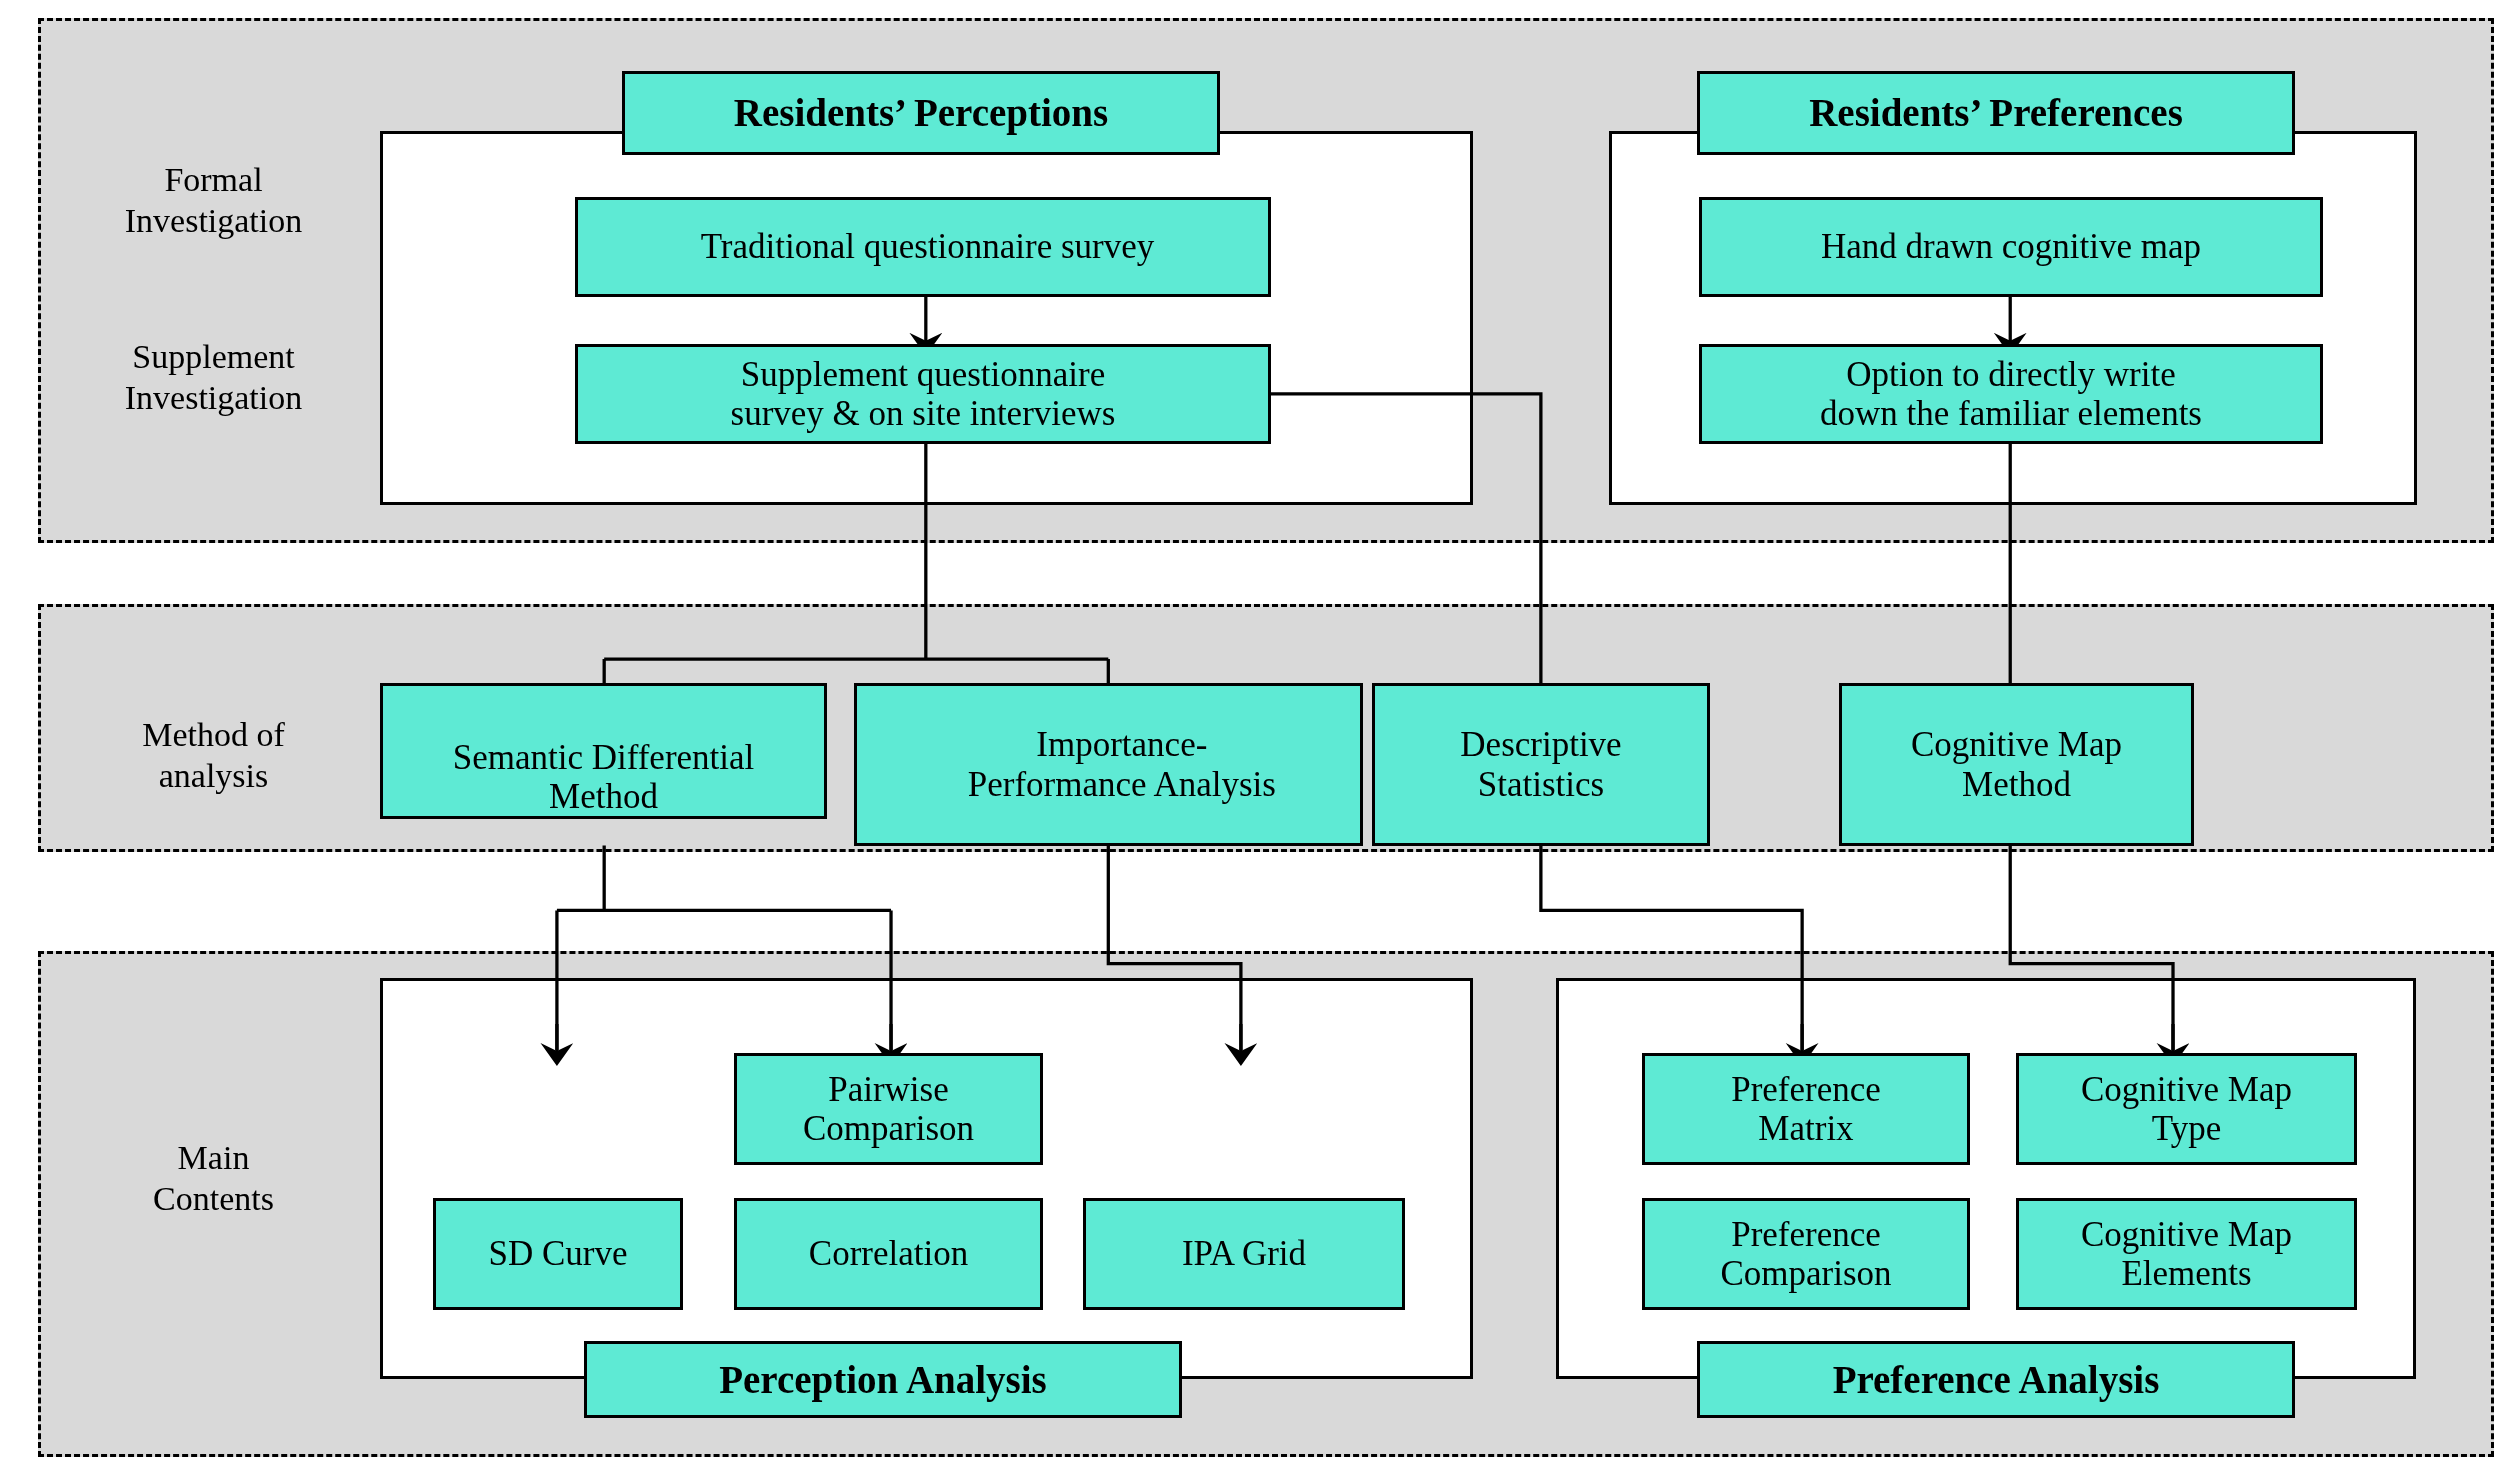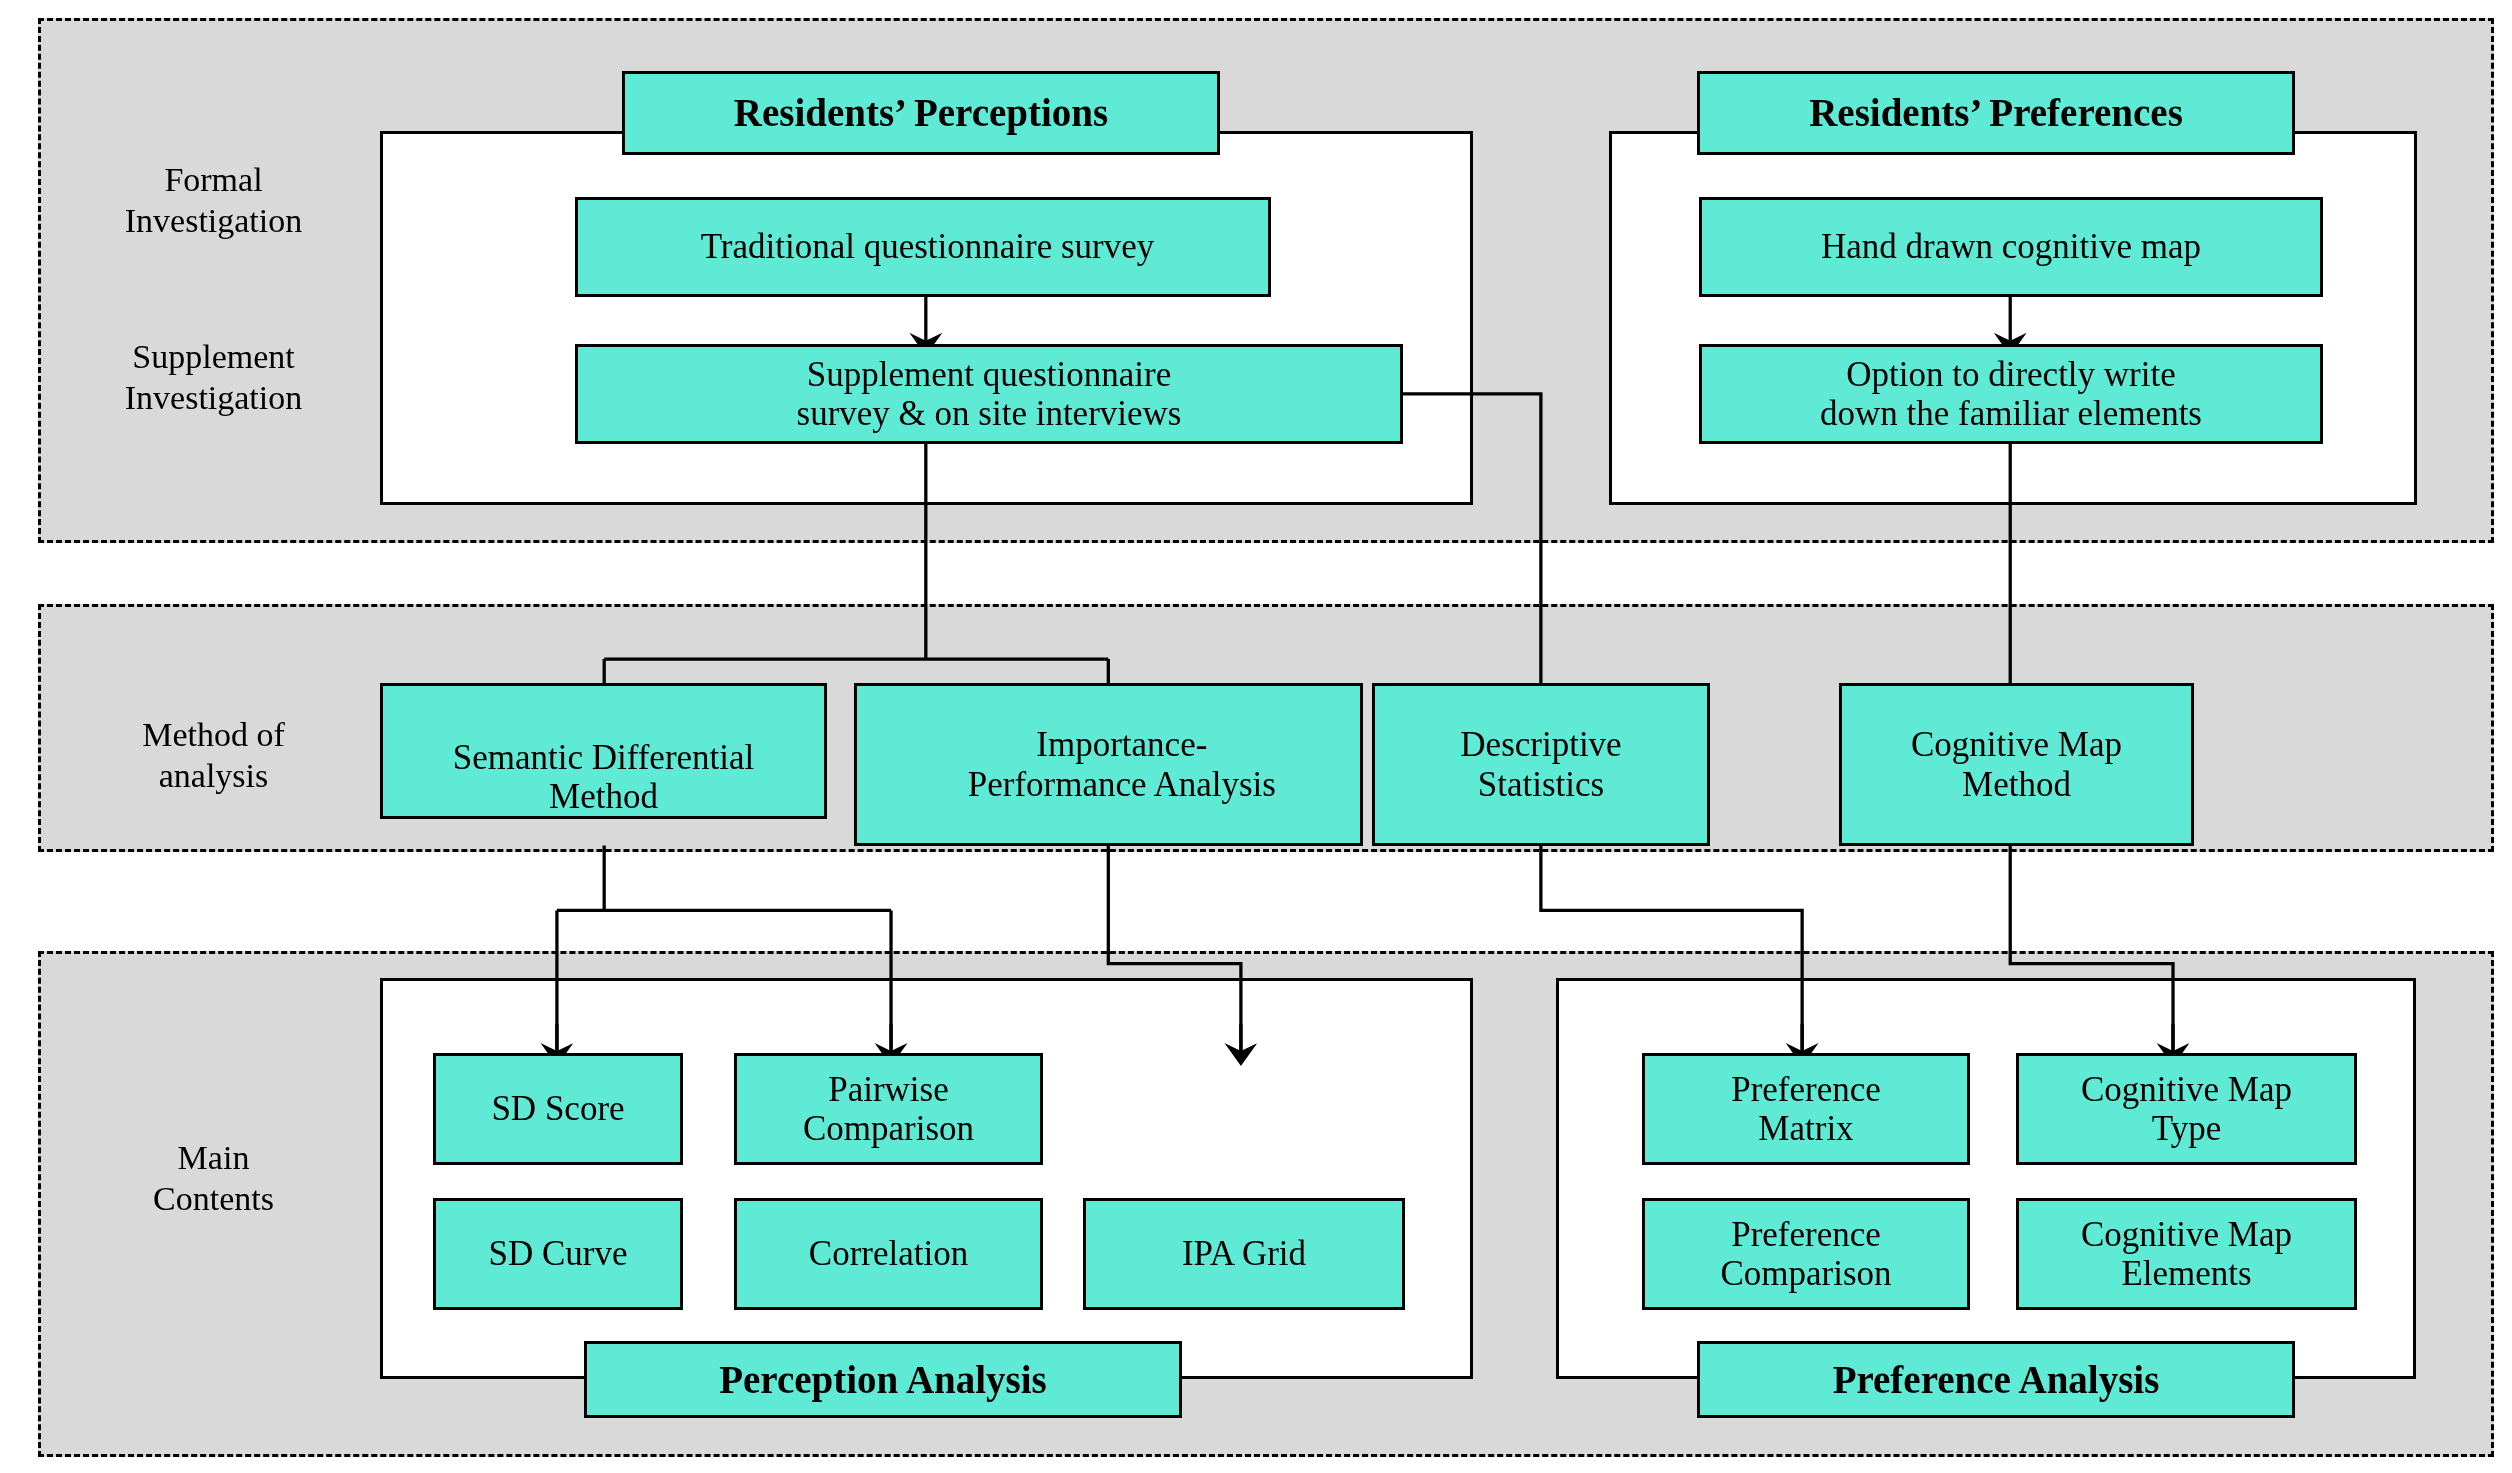--- a/index.html
+++ b/index.html
@@ -142,21 +142,21 @@
   </div>
 
   <div class="node bold" style="left:1697px; top:71px; width:598px; height:84px;">
     <span>Residents’ Preferences</span>
   </div>
 
   <div class="node" style="left:575px; top:197px; width:696px; height:100px;">
     <span style="white-space:pre-line;margin-left:9px;">Traditional questionnaire survey</span>
   </div>
 
-  <div class="node" style="left:575px; top:344px; width:828px; height:100px;">
+  <div class="node" style="left:575px; top:344px; width:696px; height:100px;">
     <span style="white-space:pre-line;">Supplement questionnaire
 survey &amp; on site interviews</span>
   </div>
 
   <div class="node" style="left:1699px; top:197px; width:624px; height:100px;">
     <span style="white-space:pre-line;">Hand drawn cognitive map</span>
   </div>
 
   <div class="node" style="left:1699px; top:344px; width:624px; height:100px;">
     <span style="white-space:pre-line;">Option to directly write
@@ -176,23 +176,20 @@
   <div class="node" style="left:1372px; top:683px; width:338px; height:163px;">
     <span style="white-space:pre-line;">Descriptive
 Statistics</span>
   </div>
 
   <div class="node" style="left:1839px; top:683px; width:355px; height:163px;">
     <span style="white-space:pre-line;">Cognitive Map
 Method</span>
   </div>
 
-  <div class="node" style="left:433px; top:1053px; width:250px; height:112px;">
-    <span style="white-space:pre-line;">SD Score</span>
-  </div>
 
   <div class="node" style="left:734px; top:1053px; width:309px; height:112px;">
     <span style="white-space:pre-line;">Pairwise
 Comparison</span>
   </div>
 
 
   <div class="node" style="left:433px; top:1198px; width:250px; height:112px;">
     <span style="white-space:pre-line;">SD Curve</span>
   </div>

